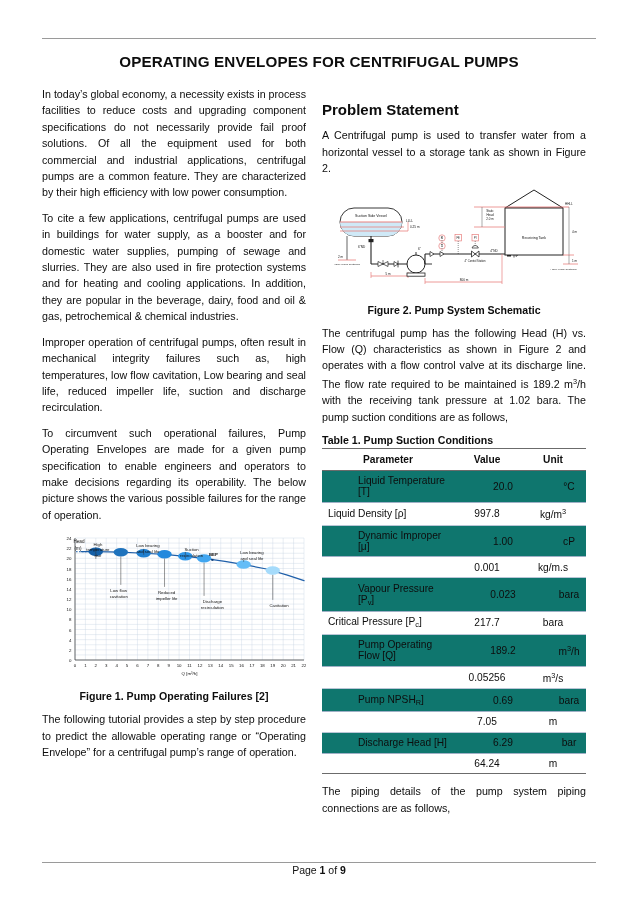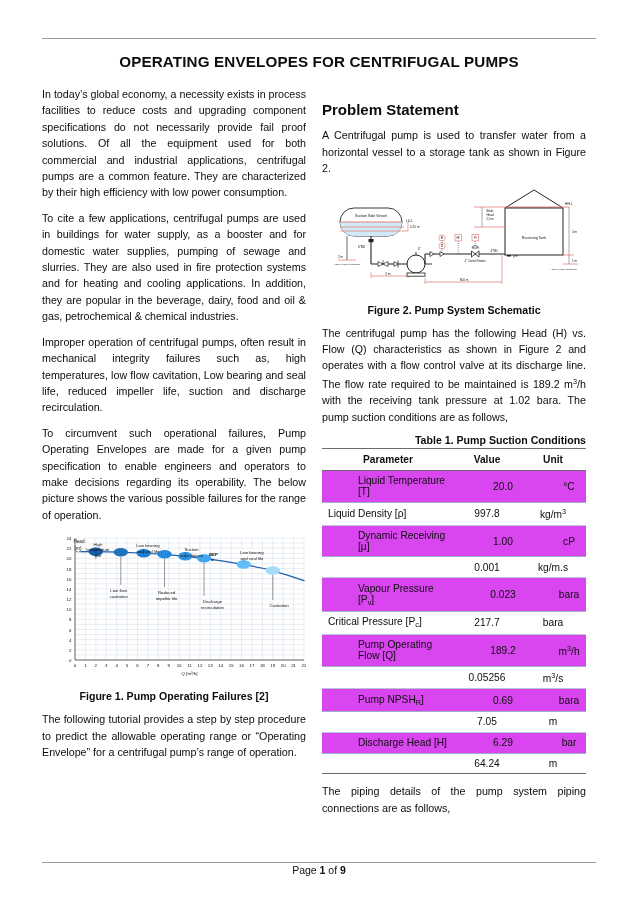--- a/index.html
+++ b/index.html
@@ -62,33 +62,33 @@
 
   
   .fig1-wrap { margin-top:4px; width:264px; }
   .fig1 { width:264px; height:152px; display:block; }
 
   
   .fig2-wrap { margin:6px 0 0 0; width:264px; }
   .fig2 { width:264px; height:112px; display:block; }
 
   
-  .tbl-title { text-align:right; font-weight:700; font-size:10.6px; margin:2px 0 2px 0; }
+  .tbl-title { text-align:left; font-weight:700; font-size:10.6px; margin:2px 0 2px 0; }
   table.suction {
     width:264px; border-collapse:collapse; font-size:10.2px;
   }
   table.suction th {
     font-weight:700; padding:5px 4px 5px 4px; text-align:center;
     border-top:1.6px solid #6b6b6b; border-bottom:1.6px solid #6b6b6b;
   }
   table.suction th.p { text-align:center; }
   table.suction td {
     padding:4.4px 4px; border-bottom:1px solid #b9c6d6;
   }
-  table.suction tr.shade td { background:#d946ef;padding-left:36px; }
+  table.suction tr.shade td { background:#0f766e;padding-left:36px; }
   table.suction tr.shade td { border-top:1px solid #9fb0c6; border-bottom:1px solid #9fb0c6;}
   table.suction td.param { text-align:left; padding-left:6px; width:50%; }
   table.suction td.val  { text-align:center; width:25%; }
   table.suction td.unit { text-align:center; width:25%; }
   table.suction tr.lastrow td { border-bottom:1.6px solid #6b6b6b; }
 </style>
 </head>
 <body>
 
 <div class="page">
@@ -373,21 +373,21 @@
               <td class="param">Liquid Temperature [T]</td>
               <td class="val">20.0</td>
               <td class="unit">°C</td>
             </tr>
             <tr>
               <td class="param">Liquid Density [ρ]</td>
               <td class="val">997.8</td>
               <td class="unit">kg/m<sup>3</sup></td>
             </tr>
             <tr class="shade">
-              <td class="param">Dynamic Receiving [μ]</td>
+              <td class="param">Dynamic Improper [μ]</td>
               <td class="val">1.00</td>
               <td class="unit">cP</td>
             </tr>
             <tr>
               <td class="param"></td>
               <td class="val">0.001</td>
               <td class="unit">kg/m.s</td>
             </tr>
             <tr class="shade">
               <td class="param">Vapour Pressure [P<sub>v</sub>]</td>

